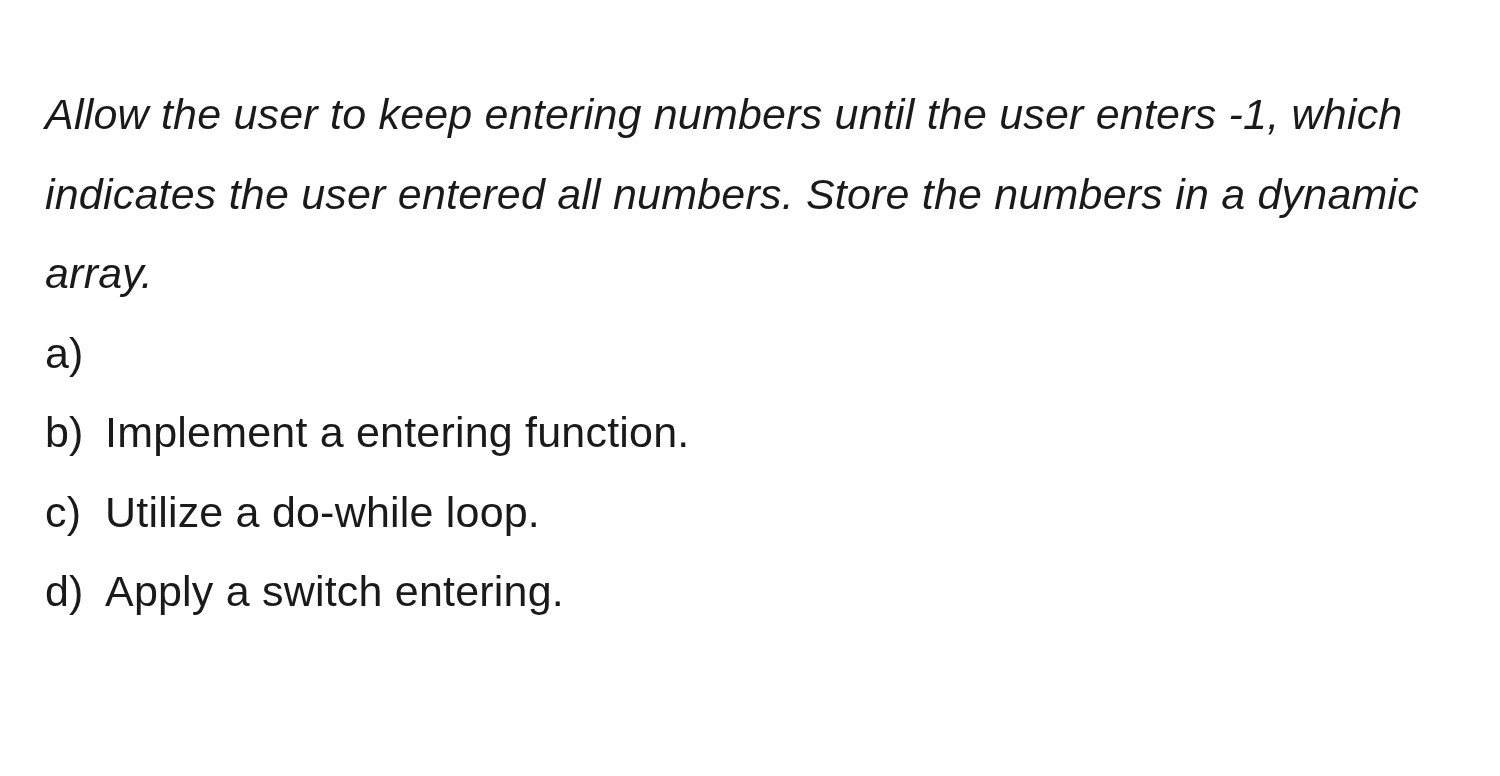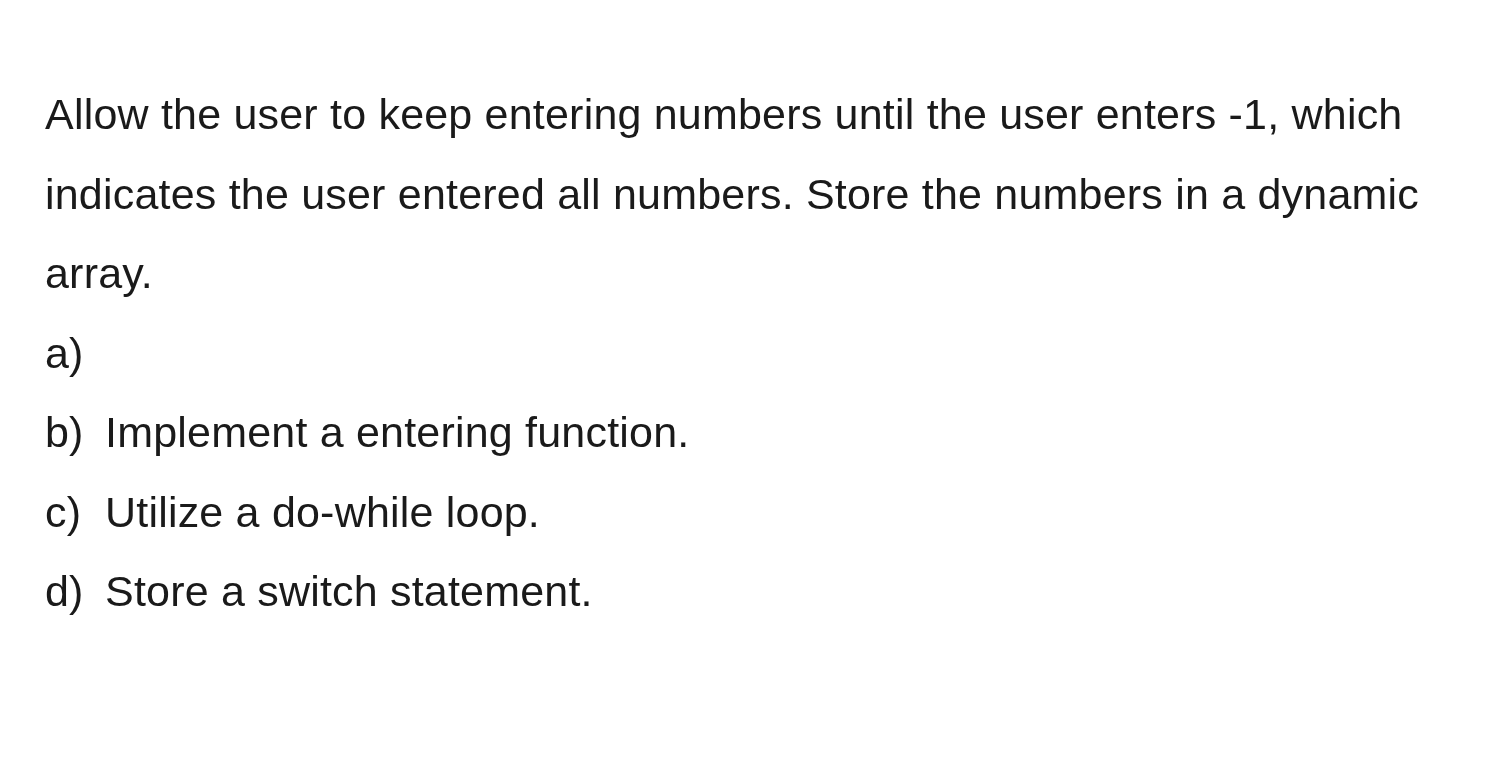--- a/index.html
+++ b/index.html
@@ -15,20 +15,21 @@
       padding: 75px 45px 45px 45px;
     }
     .content {
       color: #1a1a1a;
       font-size: 43px;
       line-height: 1.85;
       letter-spacing: 0.2px;
     }
     .prompt {
       margin-bottom: 0;
+      font-style: italic;
     }
     .options {
       list-style: none;
     }
     .option {
       display: flex;
     }
     .option-label {
       min-width: 60px;
     }
@@ -45,16 +46,16 @@
     <li class="option">
       <span class="option-label">b)</span>
       <span>Implement a entering function.</span>
     </li>
     <li class="option">
       <span class="option-label">c)</span>
       <span>Utilize a do-while loop.</span>
     </li>
     <li class="option">
       <span class="option-label">d)</span>
-      <span>Store a switch statement.</span>
+      <span>Apply a switch entering.</span>
     </li>
   </ul>
 </div>
 
 </body></html>

